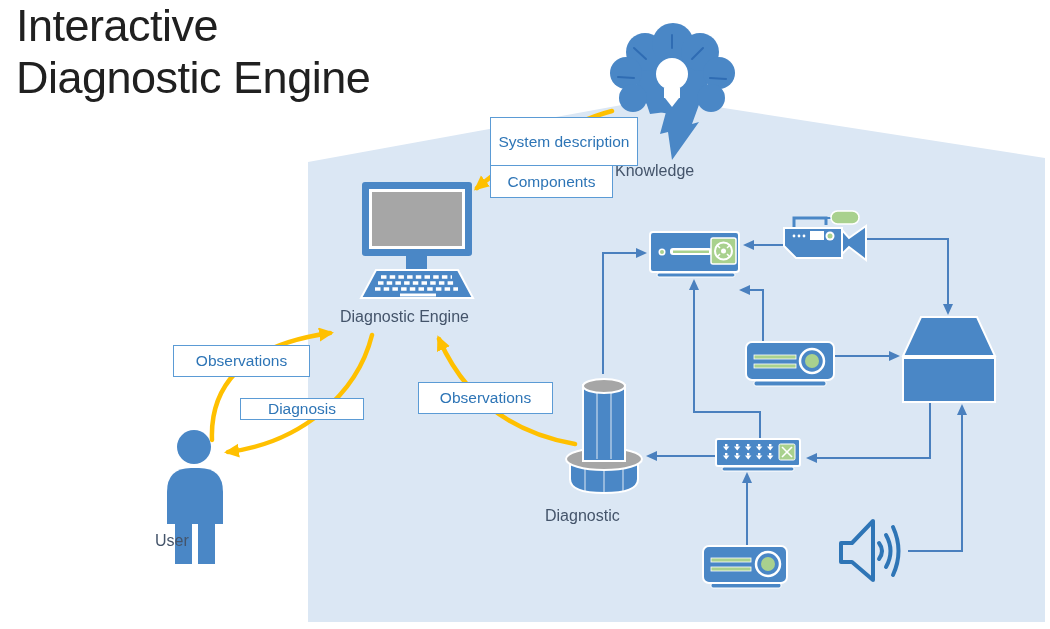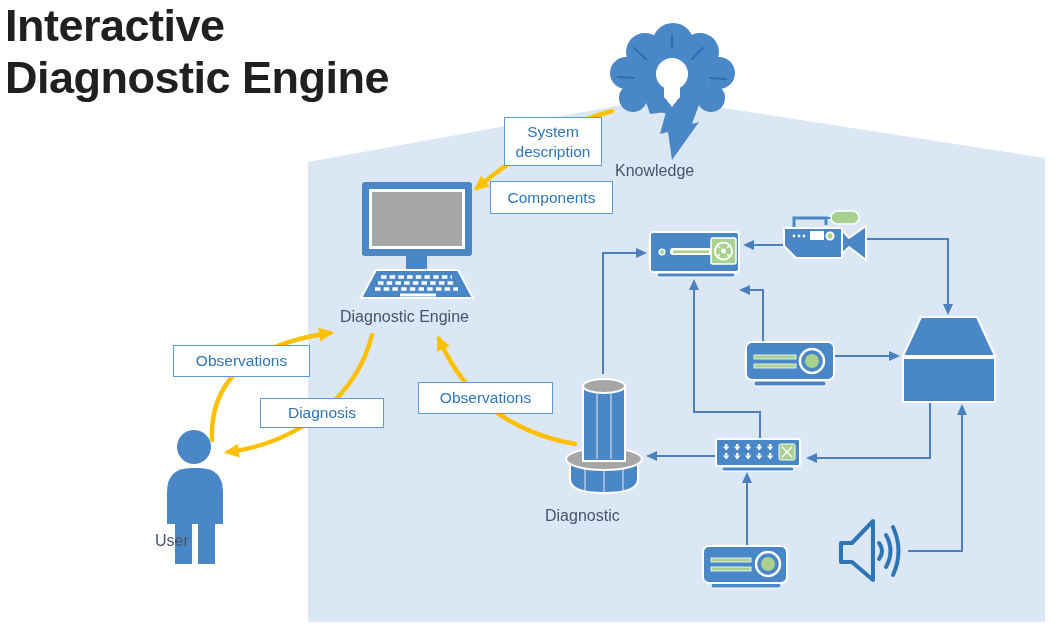--- a/index.html
+++ b/index.html
@@ -20,22 +20,22 @@
   .sw{stroke:#fff;}
   .conn{stroke:var(--line-blue);stroke-width:2;fill:none;}
   .yarrow{stroke:var(--accent-yellow);stroke-width:4.5;fill:none;stroke-linecap:round;}
   .mk-b{fill:var(--line-blue);}
   .mk-y{fill:var(--accent-yellow);}
   .keys{stroke:#fff;stroke-width:3.5;stroke-dasharray:5.5 3.2;fill:none;}
   .spacebar{stroke:#fff;stroke-width:3;fill:none;}
   .facet{stroke:rgba(255,255,255,.55);stroke-width:1.5;}
   .ray{stroke:#2f6cb3;stroke-width:2;stroke-linecap:round;}
   .spk{stroke:var(--text-blue);stroke-width:4;fill:none;stroke-linejoin:round;stroke-linecap:round;}
-  .title{position:absolute;left:5px;top:0px;z-index:2;color:var(--title-color);
-         font-size:45px;font-weight:700;line-height:1.16;letter-spacing:-.5px;}
+  .title{position:absolute;left:16px;top:0px;z-index:2;color:var(--title-color);
+         font-size:45px;font-weight:400;line-height:1.16;letter-spacing:-.5px;}
   .callout{position:absolute;z-index:3;background:#fff;border:1.5px solid #5b9bd5;
            color:var(--text-blue);font-size:15.5px;display:flex;align-items:center;
            justify-content:center;text-align:center;box-sizing:border-box;line-height:1.25;}
   .node-label{position:absolute;z-index:2;color:var(--label-dark);font-size:16px;
               text-align:left;}
 </style>
 </head>
 <body>
 
 <div id="stage">
@@ -216,30 +216,30 @@
     <path class="spk" stroke-width="3.2" d="M886,535 Q895,551 886,567"></path>
     <path class="spk" stroke-width="3.2" d="M893,527 Q904,551 893,575"></path>
   </g>
 </svg>
 
 <div class="title">
   <div>Interactive</div>
   <div>Diagnostic Engine</div>
 </div>
 
-<div class="callout" style="left:504px;top:117px;width:98px;height:49px;">
+<div class="callout" style="left:490px;top:117px;width:148px;height:49px;">
   <span>System description</span>
 </div>
-<div class="callout" style="left:490px;top:165px;width:123px;height:33px;margin-top:16px;">
+<div class="callout" style="left:490px;top:165px;width:123px;height:33px;">
   <span>Components</span>
 </div>
 <div class="callout" style="left:173px;top:345px;width:137px;height:32px;">
   <span>Observations</span>
 </div>
-<div class="callout" style="left:260px;top:398px;width:124px;height:30px;text-align:center;">
+<div class="callout" style="left:240px;top:398px;width:124px;height:22px;text-align:center;">
   <span>Diagnosis</span>
 </div>
 <div class="callout" style="left:418px;top:382px;width:135px;height:32px;">
   <span>Observations</span>
 </div>
 
 <div class="node-label" style="left:615px;top:162px;width:125px;">Knowledge</div>
 <div class="node-label" style="left:340px;top:308px;width:155px;">Diagnostic Engine</div>
 <div class="node-label" style="left:545px;top:507px;width:120px;">Diagnostic</div>
 <div class="node-label" style="left:155px;top:532px;width:78px;">User</div>

